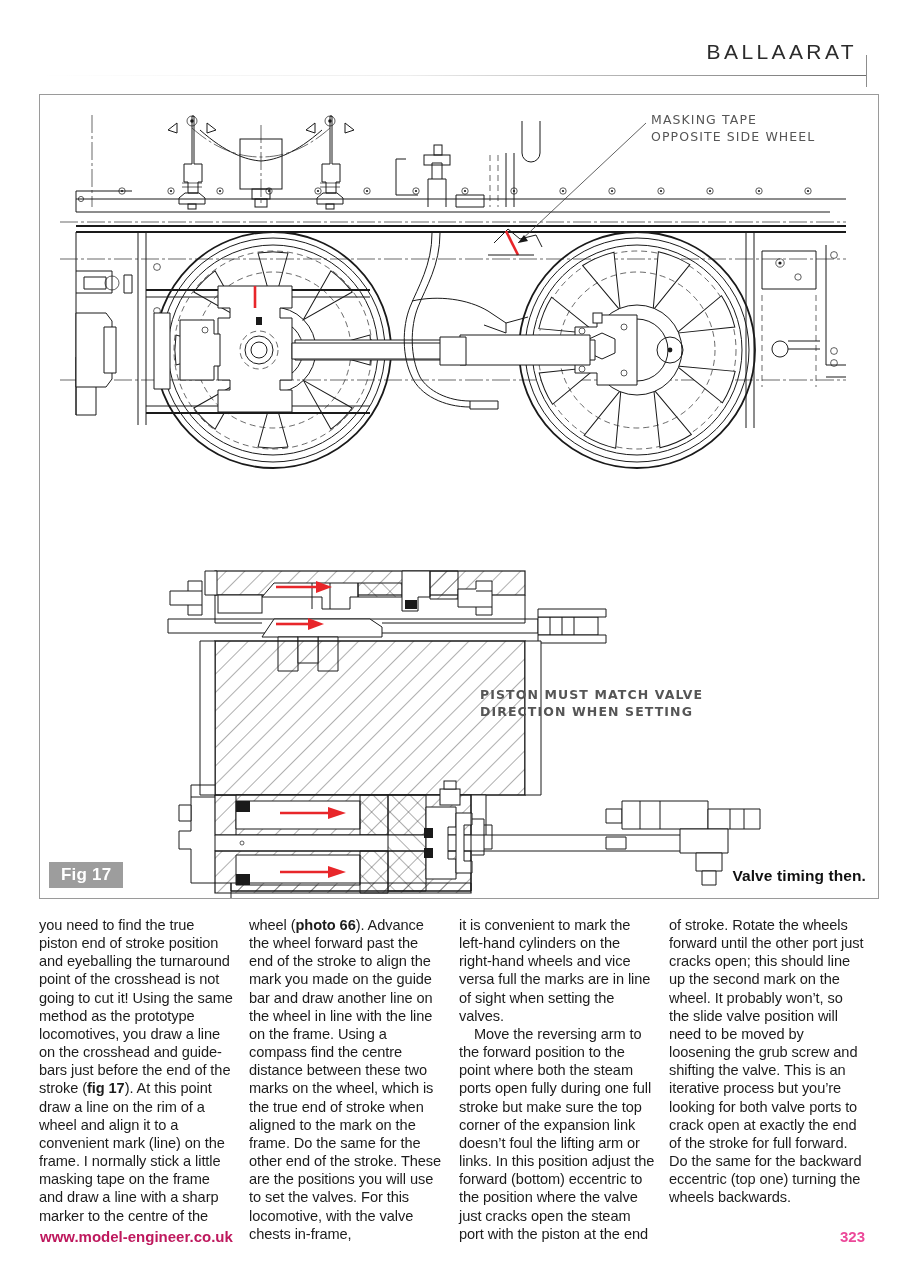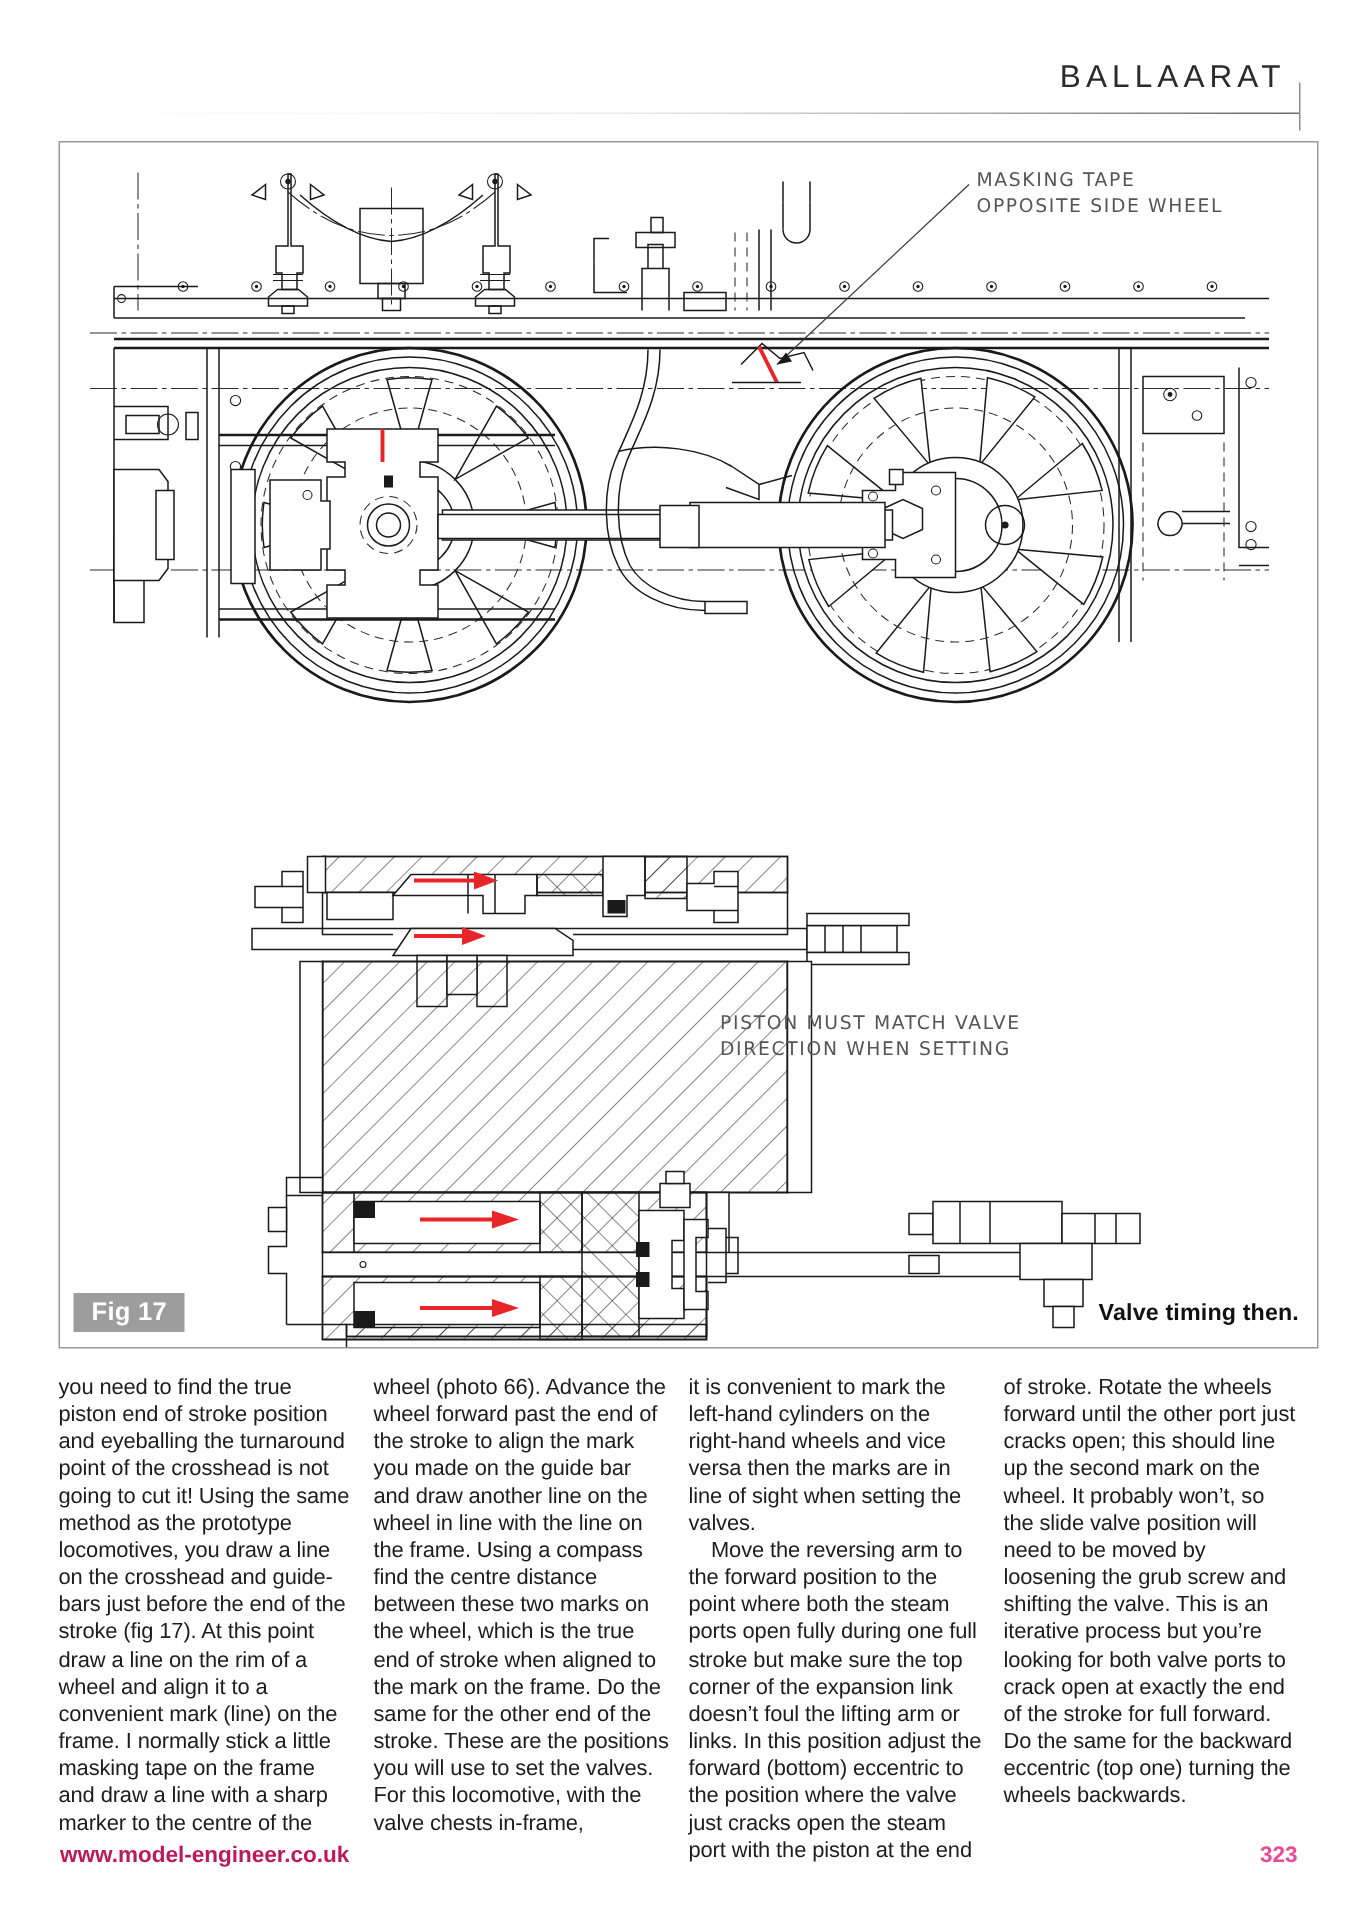--- a/index.html
+++ b/index.html
@@ -60,21 +60,21 @@
   .cad-note {
     position: absolute;
     font-family: "Liberation Sans Narrow", "DejaVu Sans", sans-serif;
     font-size: 12.5px;
     letter-spacing: 1.1px;
     line-height: 17px;
     color: #555555;
     white-space: pre;
   }
   #note-masking-tape { left: 611px; top: 16px; }
-  #note-piston-match { left: 440px; top: 578px; }
+  #note-piston-match { left: 440px; top: 591px; font-weight: bold; }
 
   #fig-label {
     position: absolute;
     left: 9px; bottom: 10px;
     background: #9d9d9d;
     color: #ffffff;
     font-weight: bold;
     font-size: 17px;
     padding: 4px 12px 5px 12px;
     letter-spacing: 0.2px;
@@ -99,21 +99,21 @@
   }
   .text-column {
     width: 197px;
     font-size: 14.6px;
     line-height: 18.15px;
     color: #1c1c1c;
     letter-spacing: -0.08px;
   }
   .text-column p { margin: 0; }
   .text-column p.indent { text-indent: 15px; }
-  .text-column b { font-weight: normal; }
+  .text-column b { font-weight: bold; }
   .cont-marker {
     font-weight: bold;
     color: #6f6f6f;
     font-size: 15px;
   }
 
   
   #page-footer {
     position: absolute;
     left: 0; top: 1228px;
@@ -566,21 +566,21 @@
 </div>
 
 <div id="article-body">
   <div class="text-column">
       <p><span>you need to find the true piston end of stroke position and eyeballing the turnaround point of the crosshead is not going to cut it! Using the same method as the prototype locomotives, you draw a line on the crosshead and guide-bars just before the end of the stroke (</span><b>fig 17</b><span>). At this point draw a line on the rim of a wheel and align it to a convenient mark (line) on the frame. I normally stick a little masking tape on the frame and draw a line with a sharp marker to the centre of the</span></p>
     </div>
   <div class="text-column">
       <p><span>wheel (</span><b>photo 66</b><span>). Advance the wheel forward past the end of the stroke to align the mark you made on the guide bar and draw another line on the wheel in line with the line on the frame. Using a compass find the centre distance between these two marks on the wheel, which is the true end of stroke when aligned to the mark on the frame. Do the same for the other end of the stroke. These are the positions you will use to set the valves. For this locomotive, with the valve chests in-frame,</span></p>
     </div>
   <div class="text-column">
-      <p><span>it is convenient to mark the left-hand cylinders on the right-hand wheels and vice versa then the marks are in line of sight when setting the valves.</span></p>
+      <p><span>it is convenient to mark the left-hand cylinders on the right-hand wheels and vice versa full the marks are in line of sight when setting the valves.</span></p>
       <p class="indent"><span>Move the reversing arm to the forward position to the point where both the steam ports open fully during one full stroke but make sure the top corner of the expansion link doesn’t foul the lifting arm or links. In this position adjust the forward (bottom) eccentric to the position where the valve just cracks open the steam port with the piston at the end</span></p>
     </div>
   <div class="text-column">
       <p><span>of stroke. Rotate the wheels forward until the other port just cracks open; this should line up the second mark on the wheel. It probably won’t, so the slide valve position will need to be moved by loosening the grub screw and shifting the valve. This is an iterative process but you’re looking for both valve ports to crack open at exactly the end of the stroke for full forward. Do the same for the backward eccentric (top one) turning the wheels backwards.</span></p>
     </div>
 </div>
 
 <div id="page-footer">
   <div id="footer-url">www.model-engineer.co.uk</div>
   <div id="footer-page">323</div>

